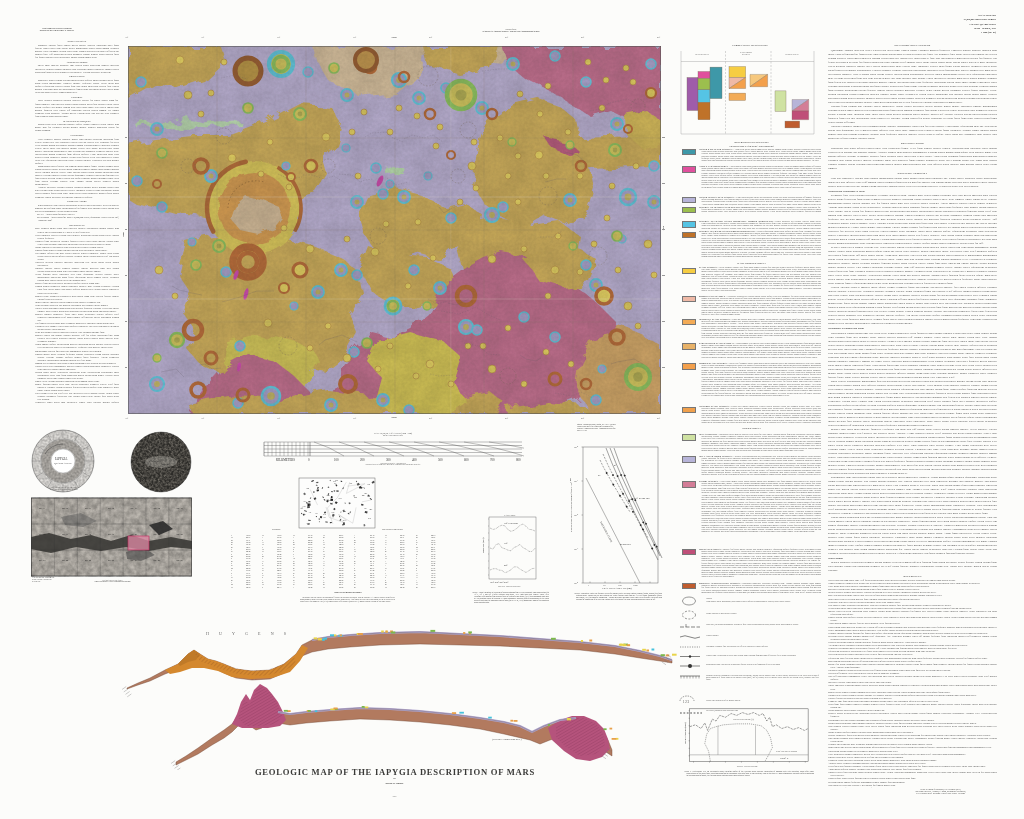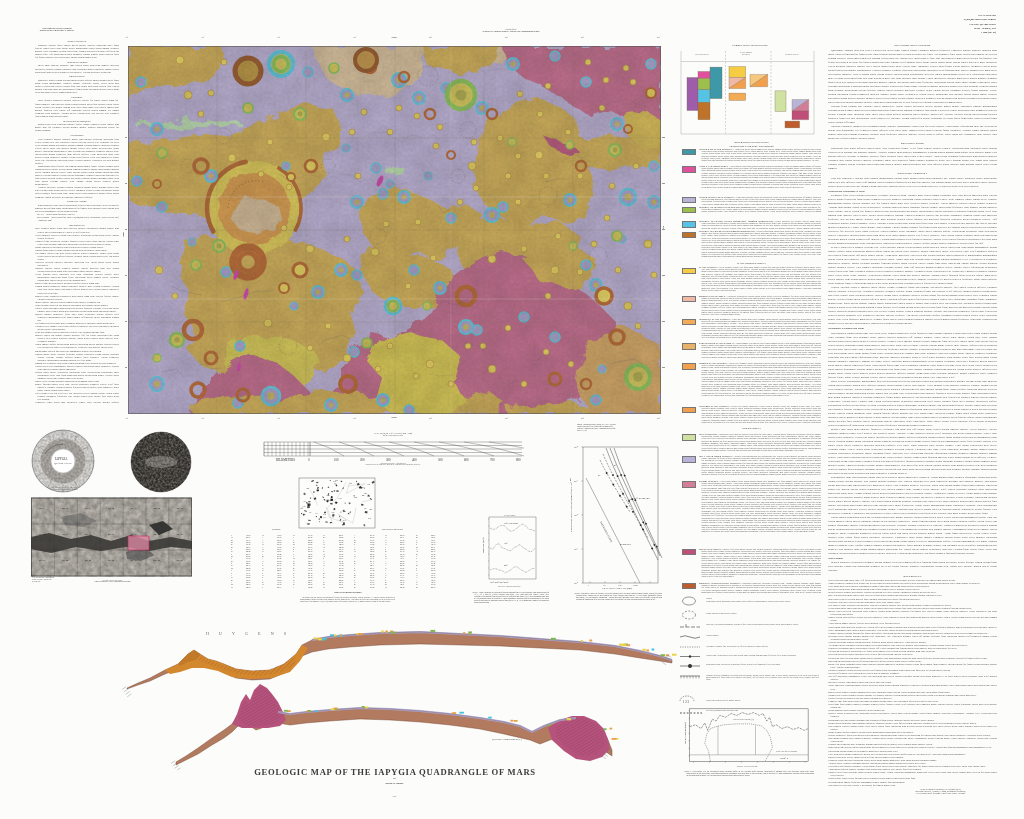--- a/index.html
+++ b/index.html
@@ -1884,21 +1884,21 @@
     <line x1="50" y1="135" x2="55" y2="135" stroke="#777" stroke-width="0.35" transform="rotate(-35 56 132)"></line>
     <line x1="50" y1="138" x2="55" y2="138" stroke="#777" stroke-width="0.35" transform="rotate(-35 56 132)"></line>
     <line x1="50" y1="141" x2="55" y2="141" stroke="#777" stroke-width="0.35" transform="rotate(-35 56 132)"></line>
     <line x1="486" y1="124" x2="491" y2="124" stroke="#777" stroke-width="0.35" transform="rotate(35 492 124)"></line>
     <line x1="486" y1="127" x2="491" y2="127" stroke="#777" stroke-width="0.35" transform="rotate(35 492 124)"></line>
     <line x1="486" y1="130" x2="491" y2="130" stroke="#777" stroke-width="0.35" transform="rotate(35 492 124)"></line>
     <line x1="486" y1="133" x2="491" y2="133" stroke="#777" stroke-width="0.35" transform="rotate(35 492 124)"></line>
     <text x="372" y="112" font-size="2.6" fill="#444" font-family="Liberation Serif">(Vertical  Exaggeration  25:1)</text>
   </svg>
 
-<div class="ab" style="left:120px;top:766.5px;width:550px;text-align:center;font-size:8.6px;font-weight:bold;letter-spacing:0.75px;color:#3a3a38;font-family:'Liberation Serif',serif">GEOLOGIC MAP OF THE IAPYGIA QUADRANGLE OF MARS</div>
+<div class="ab" style="left:120px;top:766.5px;width:550px;text-align:center;font-size:8.6px;font-weight:bold;letter-spacing:0.75px;color:#3a3a38;font-family:'Liberation Serif',serif">GEOLOGIC MAP OF THE IAPYGIA DESCRIPTION OF MARS</div>
 
 <div class="sc" style="left:378px;top:777px;width:132px;">
     <div style="font-size:8px;text-align:center;font-weight:bold;color:#3a3a38">By</div>
   </div>
 
 <div class="sc" style="left:372px;top:782px;width:180px;">
     <div style="font-size:9px;text-align:center;font-weight:bold;color:#3a3a38">Gerald  G.  Schaber</div>
   </div>
 
 <div class="sc" style="left:378px;top:795px;width:132px;">

